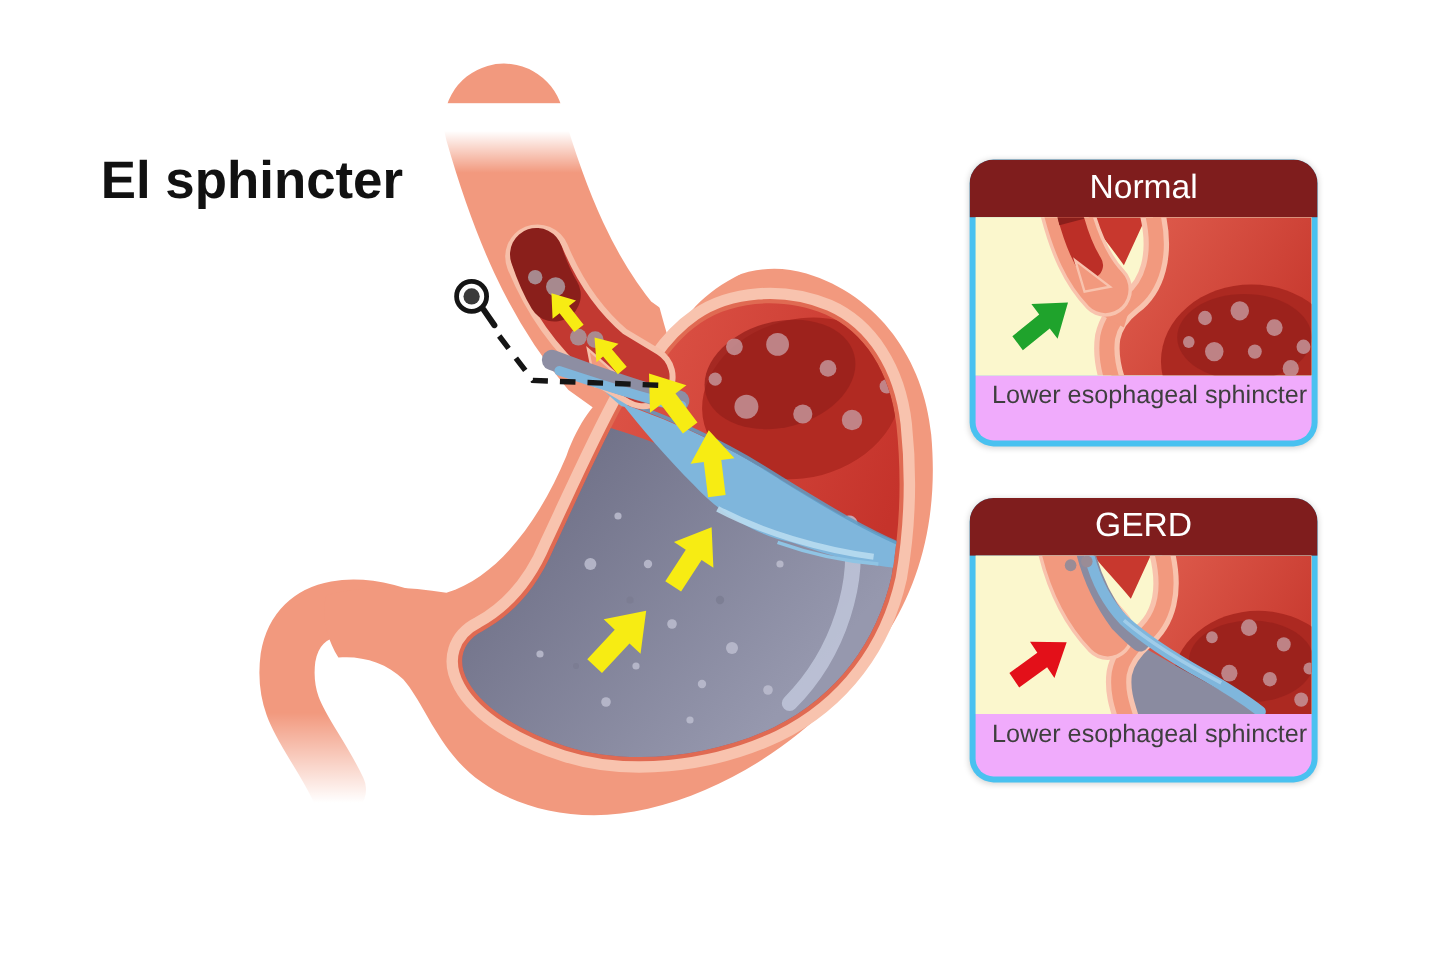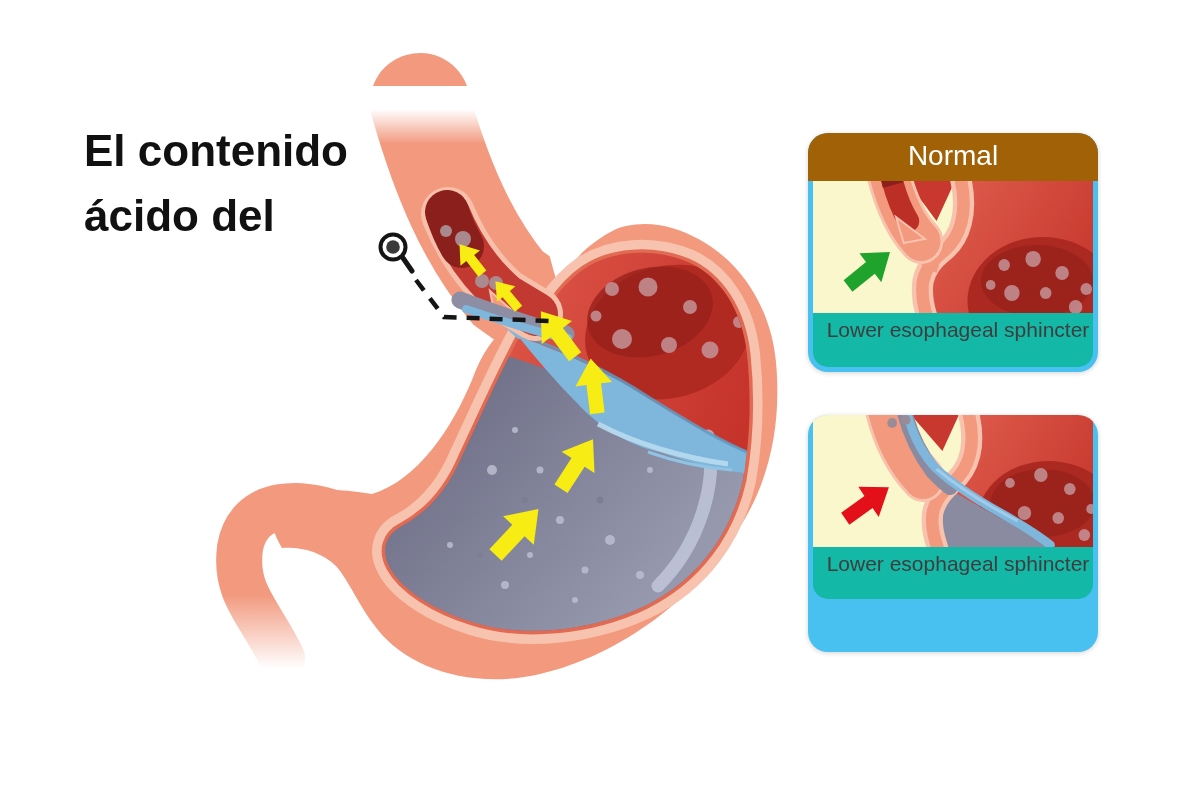--- a/index.html
+++ b/index.html
@@ -15,42 +15,41 @@
   .headline div{white-space:nowrap;}
   .main-art{position:absolute;left:0;top:0;width:1200px;height:800px;}
   .panel{
     position:absolute;width:290px;background:#49C1F0;border-radius:20px;
     box-shadow:0 1px 5px rgba(0,0,0,.18);overflow:hidden;
   }
   .panel-normal{left:808px;top:133px;height:239px;}
   .panel-gerd{left:808px;top:415px;height:237px;}
   .panel-header{
     height:48px;line-height:46px;text-align:center;color:#ffffff;
-    font-size:28px;background:#a16207;
+    font-size:28px;background:#7f1d1d;
   }
   .panel-art{
     margin:0 5px;height:132px;background:#FBF7CD;overflow:hidden;position:relative;
   }
   .panel-art svg{display:block;width:100%;height:100%;}
   .panel-caption{
-    margin:0 5px 5px 5px;background:#14b8a6;border-radius:0 0 15px 15px;
+    margin:0 5px 5px 5px;background:#f0abfc;border-radius:0 0 15px 15px;
     text-align:center;color:#3E3E3E;font-size:21px;line-height:25px;
     padding:4px 0 0 10px;
   }
   .panel-normal .panel-caption{height:50px;}
   .panel-gerd .panel-caption{height:48px;}
 </style>
 </head>
 <body>
 
 <div class="stage">
 
   <div class="headline">
-    <div>El contenido</div>
-    <div>ácido del</div>
+    <div>El sphincter</div>
   </div>
 
   <svg class="main-art" viewBox="0 0 1200 800" xmlns="http://www.w3.org/2000/svg">
     <defs>
       <path id="arr" d="M-30,-8 L2,-8 L2,-20 L30,0 L2,20 L2,8 L-30,8 Z"></path>
       <linearGradient id="gInterior" gradientUnits="userSpaceOnUse" x1="480" y1="280" x2="760" y2="380">
         <stop offset="0" stop-color="#E0584A"></stop>
           <stop offset="1" stop-color="#C5332B"></stop>
       </linearGradient>
       <linearGradient id="gGray" gradientUnits="userSpaceOnUse" x1="450" y1="380" x2="670" y2="570">
@@ -239,20 +238,21 @@
         <path d="M86,36 L116,58 L94,62 Z" fill="#F2997E" stroke="#F8C3AE" stroke-width="2"></path>
         <path d="M-30,-8 L2,-8 L2,-20 L30,0 L2,20 L2,8 L-30,8 Z" fill="#1FA32C" transform="translate(58,88) rotate(-38) scale(0.92)"></path>
       </svg>
     </div>
     <div class="panel-caption">
       <div>Lower esophageal sphincter</div>
     </div>
   </div>
 
   <div class="panel panel-gerd">
+    <div class="panel-header">GERD</div>
     <div class="panel-art">
       <svg viewBox="0 0 290 132" preserveAspectRatio="none" xmlns="http://www.w3.org/2000/svg">
         <defs>
           <linearGradient id="gFundusG" gradientUnits="userSpaceOnUse" x1="150" y1="20" x2="290" y2="110">
             <stop offset="0" stop-color="#DD5A4B"></stop>
               <stop offset="1" stop-color="#C5352B"></stop>
           </linearGradient>
         </defs>
         <rect x="0" y="0" width="290" height="132" fill="#FBF7CD"></rect>
         <path d="M160,-4 C170,30 162,54 144,68 C132,78 126,88 124,98

